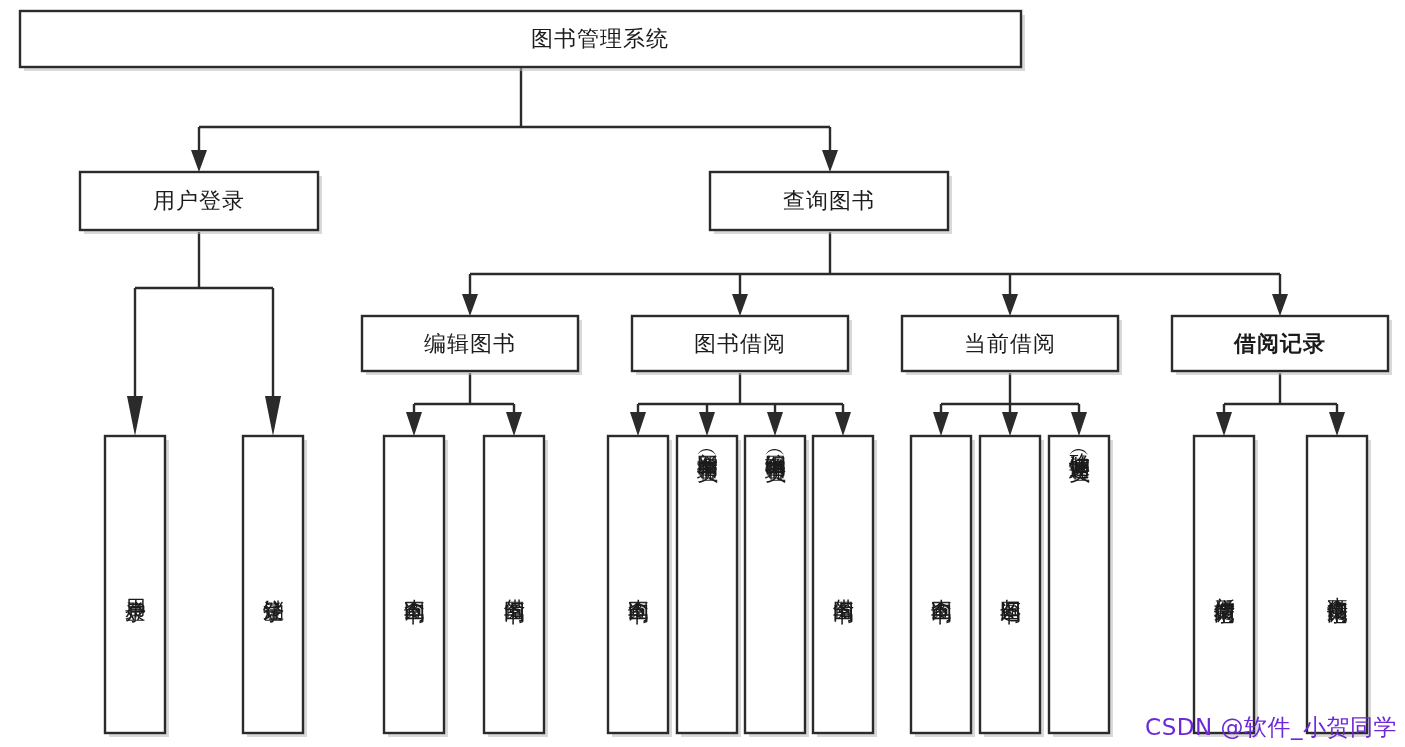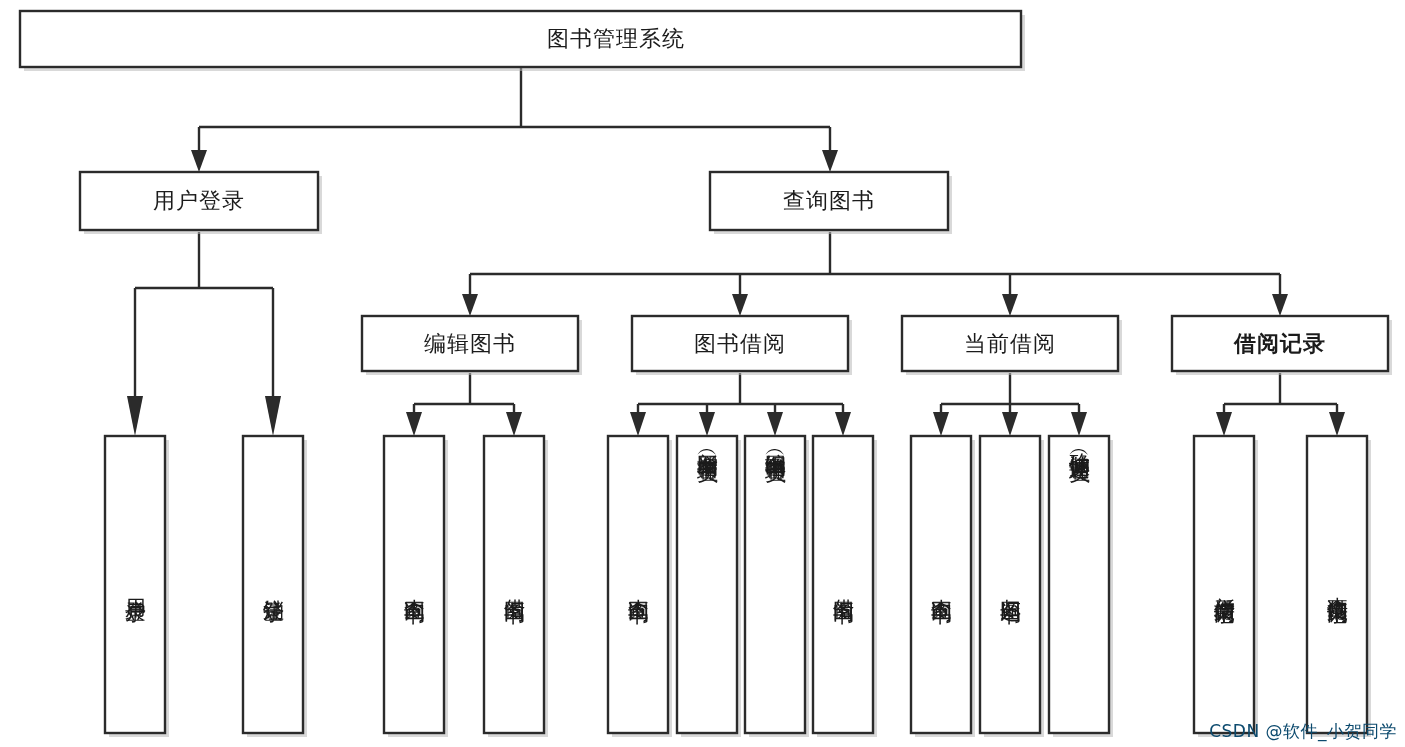--- a/index.html
+++ b/index.html
@@ -76,22 +76,22 @@
     font-size: 22px;
     color: #1b1b1b;
     letter-spacing: 1px;
     white-space: nowrap;
   }
   #watermark {
     position: absolute;
     right: 8px;
     bottom: 4px;
     font-family: "DejaVu Sans", "Liberation Sans", sans-serif;
-    font-size: 17px;
-    color: #0c4a6e;
+    font-size: 23px;
+    color: #6d28d9;
     white-space: nowrap;
     letter-spacing: 0.5px;
   }
 </style>
 </head>
 <body>
 
 <div id="diagram-root">
 
   <svg class="diagram" viewBox="0 0 1405 747" xmlns="http://www.w3.org/2000/svg">
@@ -216,21 +216,21 @@
       <rect class="node-box" x="1049" y="436" width="60" height="297"></rect>
 
       <rect class="node-shadow" x="1198" y="440" width="60" height="297"></rect>
       <rect class="node-box" x="1194" y="436" width="60" height="297"></rect>
 
       <rect class="node-shadow" x="1311" y="440" width="60" height="297"></rect>
       <rect class="node-box" x="1307" y="436" width="60" height="297"></rect>
     </g>
   </svg>
 
-  <div class="hlabel-wrap" style="left:36px; top:11px; width:1160px; height:56px;">
+  <div class="hlabel-wrap" style="left:20px; top:11px; width:1160px; height:56px;">
     <span class="hlabel-text">图书管理系统</span>
   </div>
 
   <div class="hlabel-wrap" style="left:80px; top:172px; width:238px; height:58px;">
     <span class="hlabel-text">用户登录</span>
   </div>
 
   <div class="hlabel-wrap" style="left:710px; top:172px; width:238px; height:58px;">
     <span class="hlabel-text">查询图书</span>
   </div>

